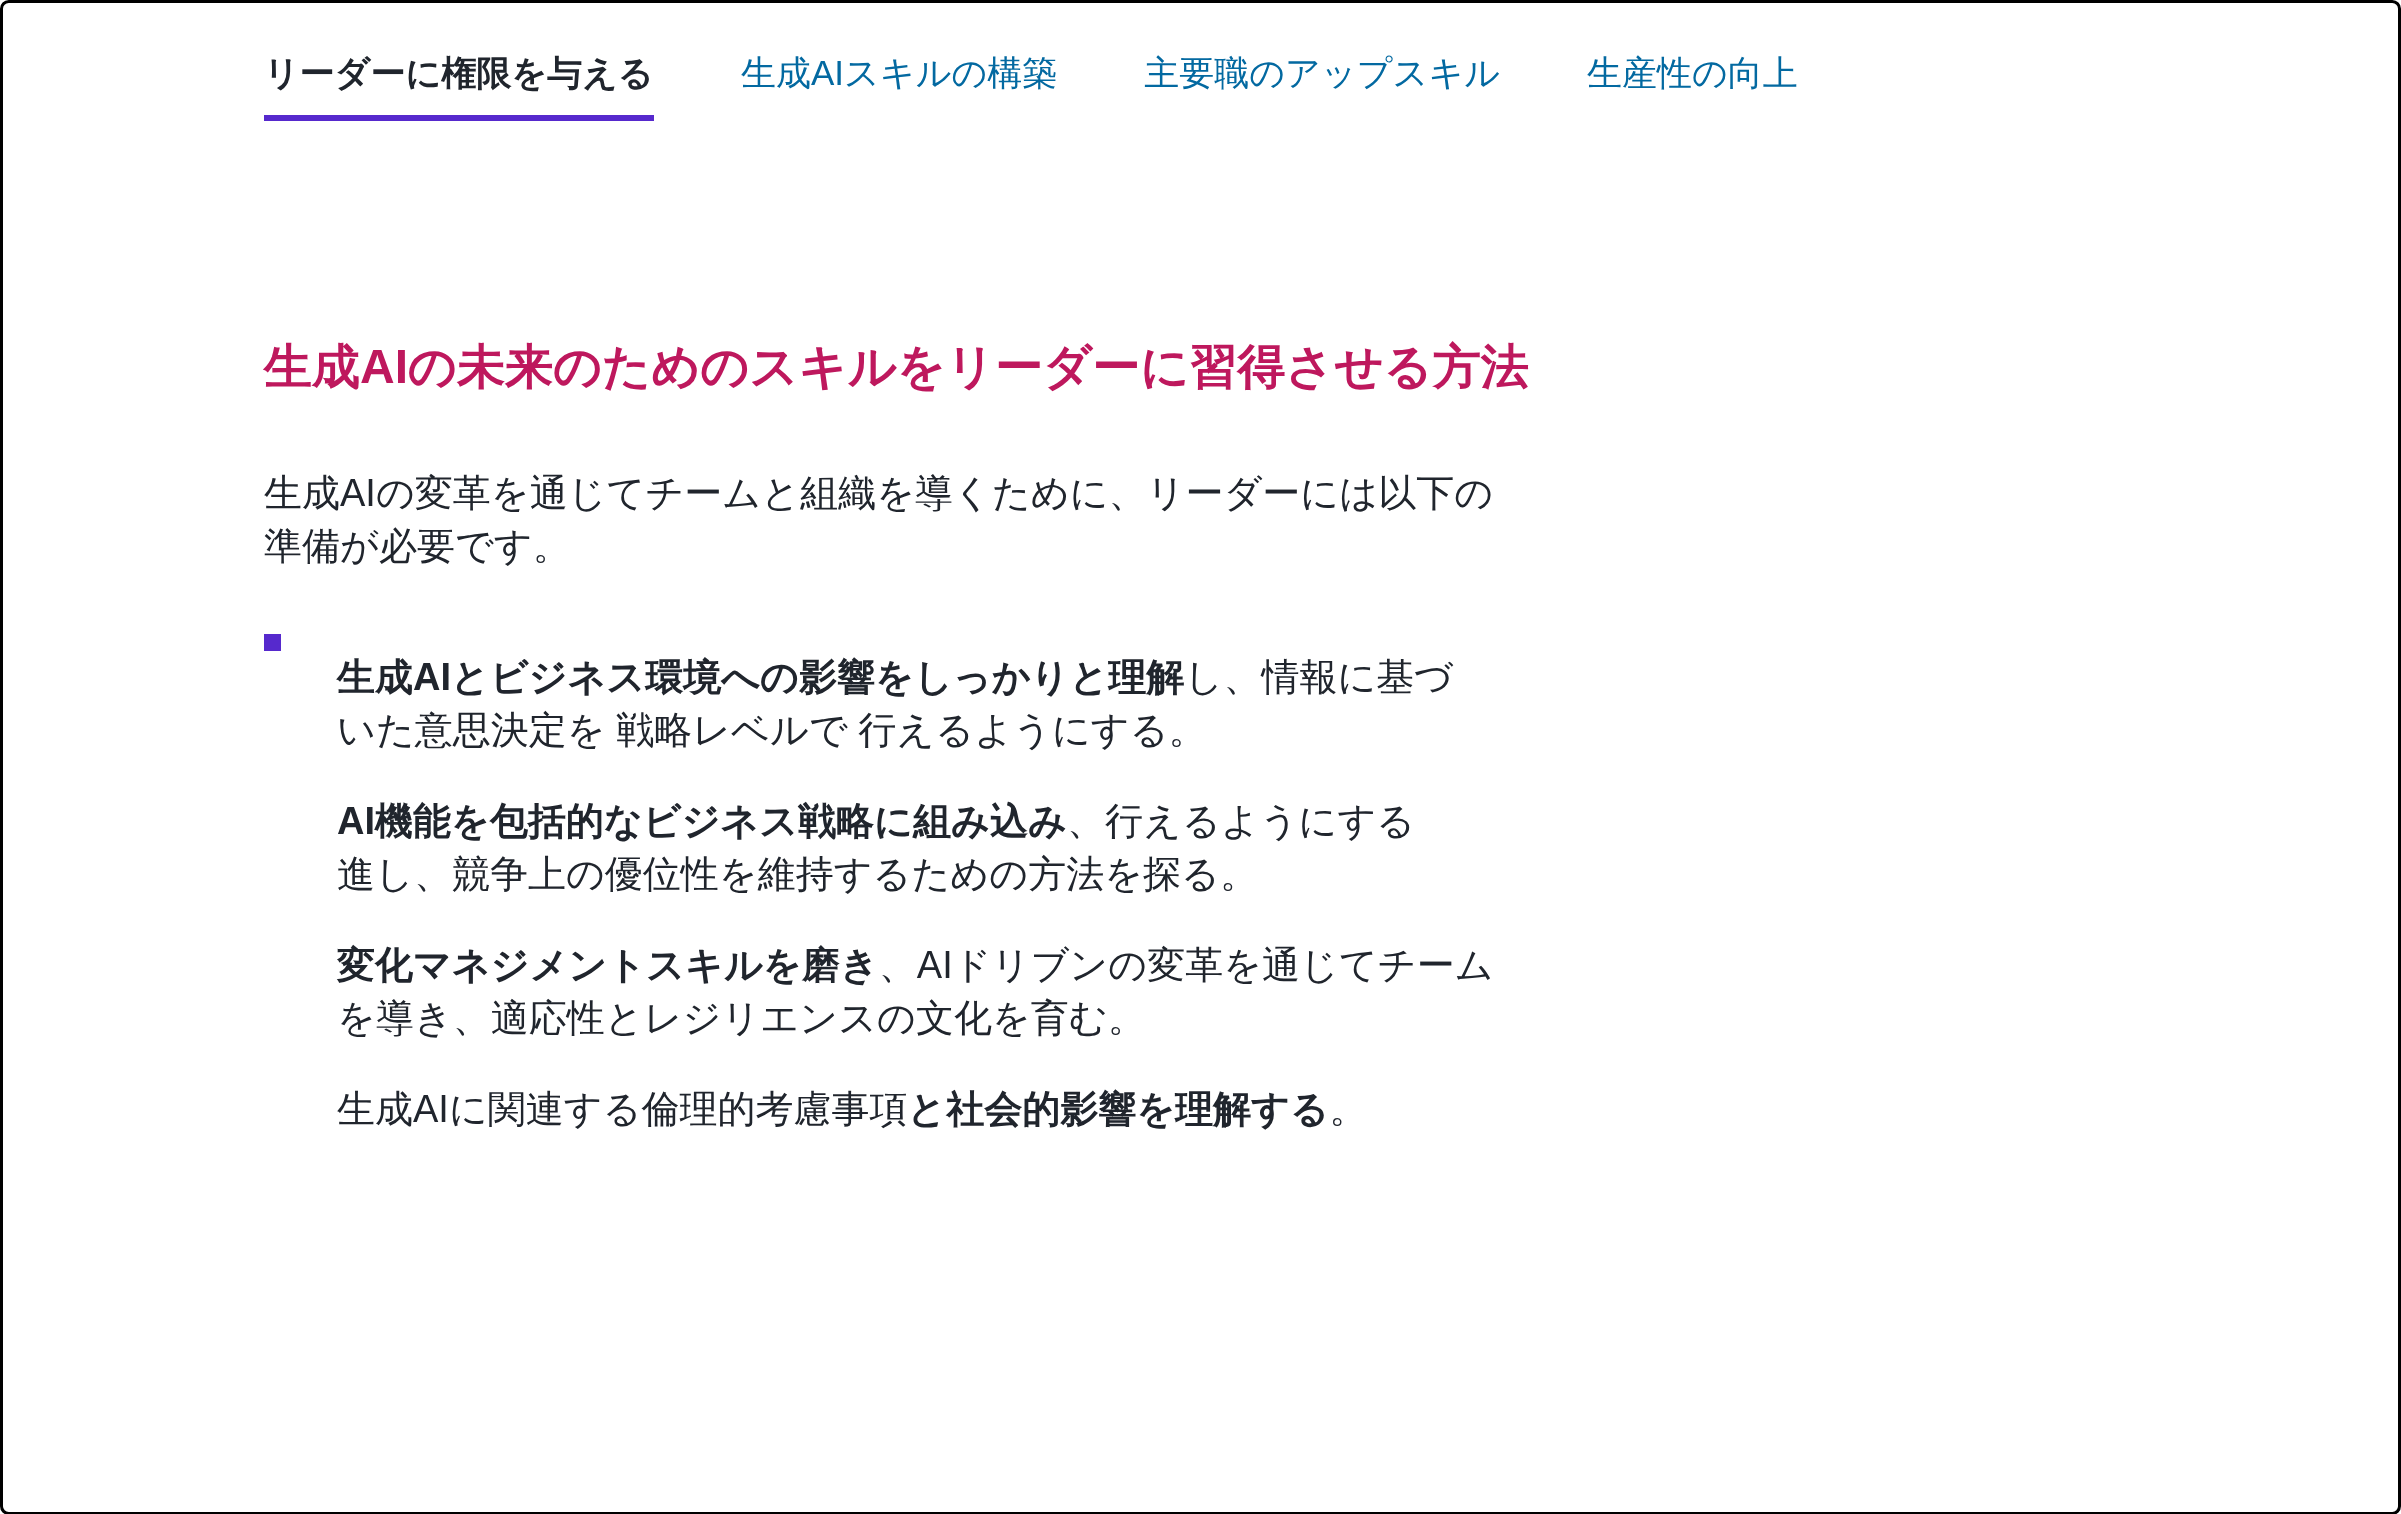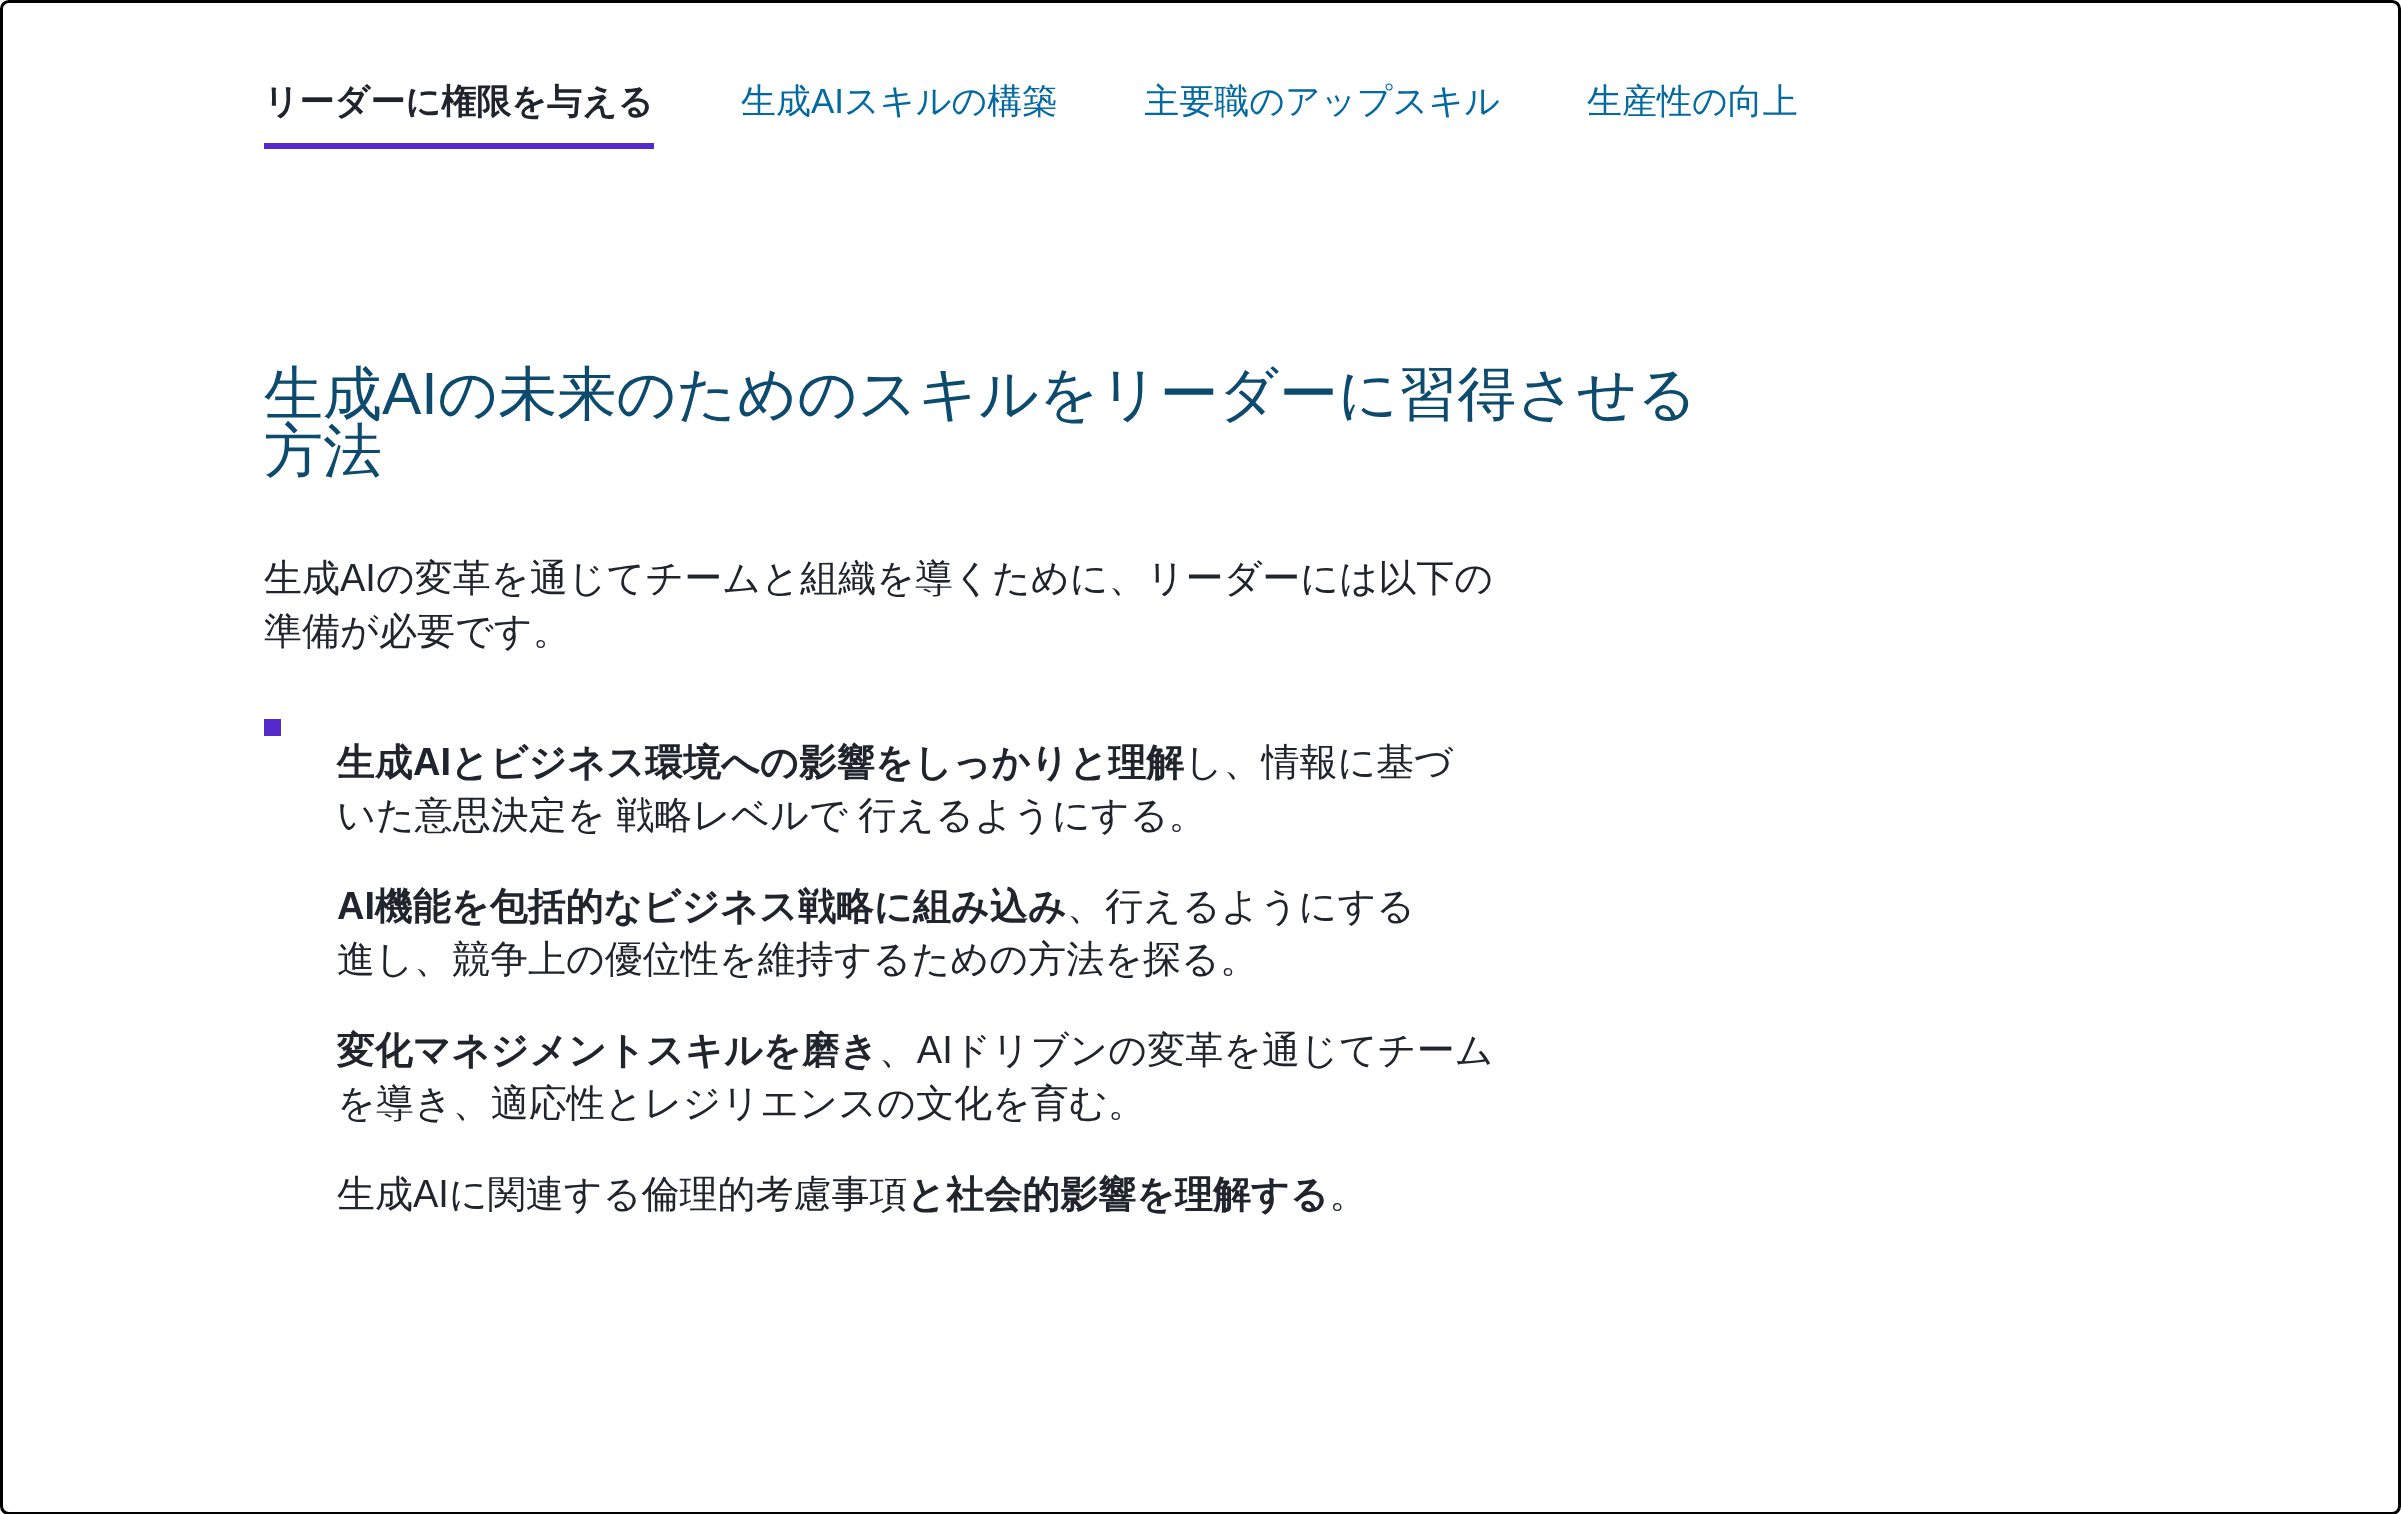--- a/index.html
+++ b/index.html
@@ -17,45 +17,45 @@
     border-radius: 8.7px;
     pointer-events: none;
     z-index: 10;
   }
   .page { padding-left: 264px; padding-right: 104px; }
 
   
   .tabs {
     display: flex;
     gap: 87px;
-    padding-top: 80px;
+    padding-top: 52px;
     align-items: flex-start;
   }
   .tab {
     font-size: 35px;
     line-height: 42px;
     padding-bottom: 21px;
     color: #0369a1;
     cursor: pointer;
     white-space: nowrap;
     border-bottom: 6px solid transparent;
   }
   .tab.active {
     color: #20252d;
     font-weight: 700;
     border-bottom-color: #5629cd;
   }
 
   
   .heading {
     margin-top: 217px;
-    font-size: 59px;
+    font-size: 48px;
     line-height: 57px;
-    font-weight: 400;
-    color: #0c4a6e;
+    font-weight: 700;
+    color: #be185d;
     max-width: 1475px;
   }
 
   
   .intro {
     margin-top: 72px;
     font-size: 38px;
     line-height: 53px;
     color: #20252d;
     white-space: pre-line;

